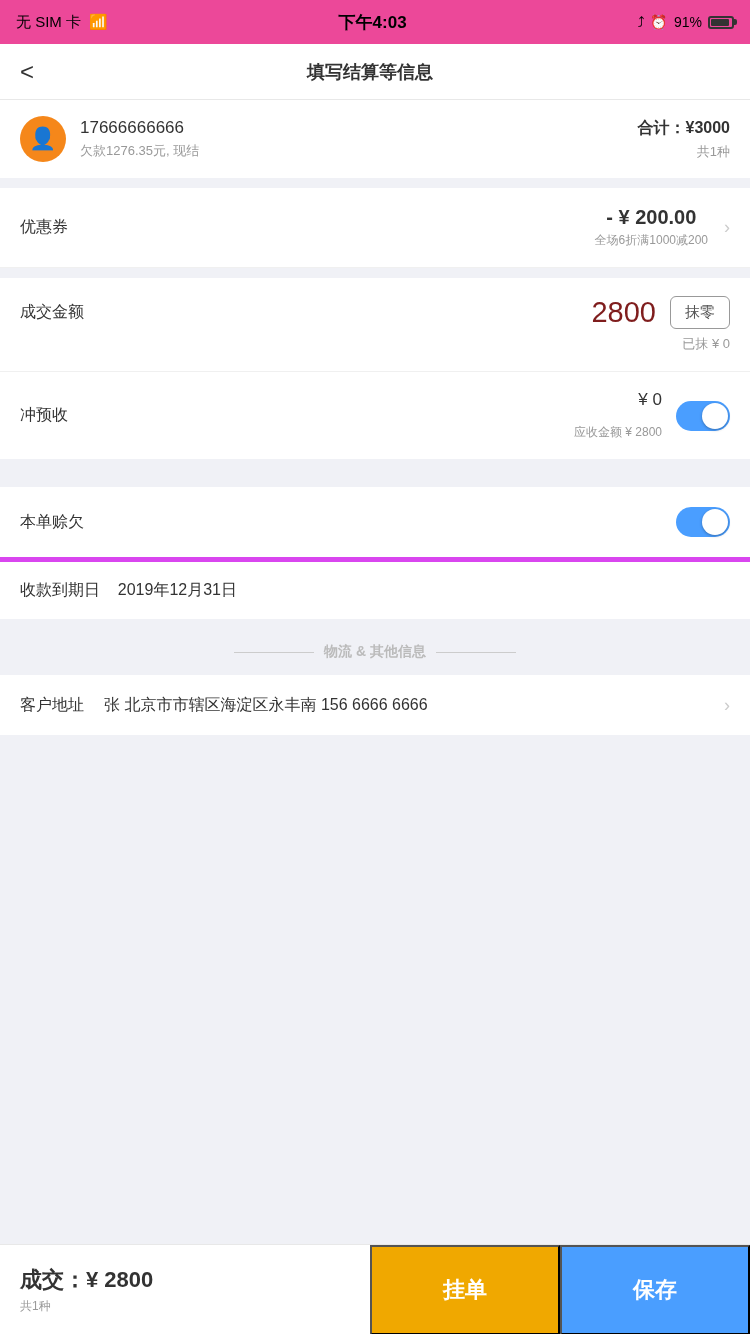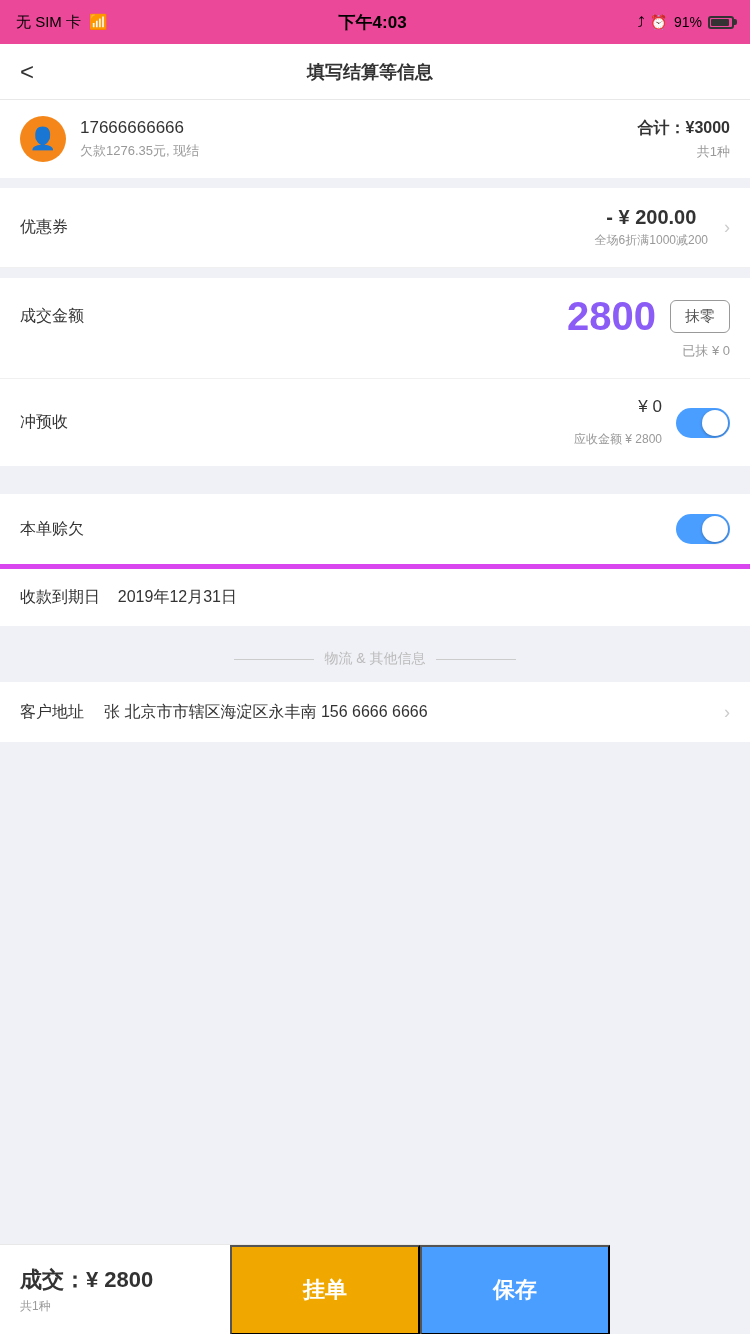--- a/index.html
+++ b/index.html
@@ -130,21 +130,21 @@
       padding: 18px 20px;
       border-bottom: 1px solid #f0f0f0;
     }
     .amount-row {
       display: flex;
       align-items: center;
       justify-content: space-between;
     }
     .amount-label { font-size: 16px; color: #333; }
     .amount-right { display: flex; align-items: center; gap: 14px; }
-    .amount-value { font-size: 40px; font-weight: 700; color: #8b5cf6; line-height: 1; }
+    .amount-value { font-size: 29px; font-weight: 400; color: #7f1d1d; line-height: 1; }
     .round-btn {
       border: 1px solid #999;
       border-radius: 6px;
       padding: 6px 14px;
       font-size: 15px;
       color: #555;
       background: #fff;
       cursor: pointer;
     }
     .amount-sub { font-size: 13px; color: #999; margin-top: 6px; text-align: right; }
@@ -210,20 +210,21 @@
       align-items: center;
       justify-content: center;
       margin-top: 10px;
     }
     .logistics-text {
       font-size: 14px;
       color: #bbb;
       display: flex;
       align-items: center;
       gap: 10px;
+      font-weight: bold;
     }
     .logistics-text::before,
     .logistics-text::after {
       content: '';
       display: inline-block;
       width: 80px;
       height: 1px;
       background: #ccc;
     }
 
@@ -237,21 +238,21 @@
     }
     .address-label { font-size: 16px; color: #333; white-space: nowrap; margin-right: 20px; margin-top: 2px; }
     .address-content { flex: 1; font-size: 16px; color: #333; line-height: 1.5; }
     .address-chevron { color: #ccc; font-size: 18px; margin-top: 2px; }
 
     
     .bottom-bar {
       position: fixed;
       bottom: 0;
       left: 0;
-      width: 610px;
+      width: 750px;
       height: 90px;
       background: #fff;
       display: flex;
       align-items: center;
       border-top: 1px solid #e8e8e8;
     }
     .bottom-summary {
       flex: 1;
       padding: 0 20px;
     }

